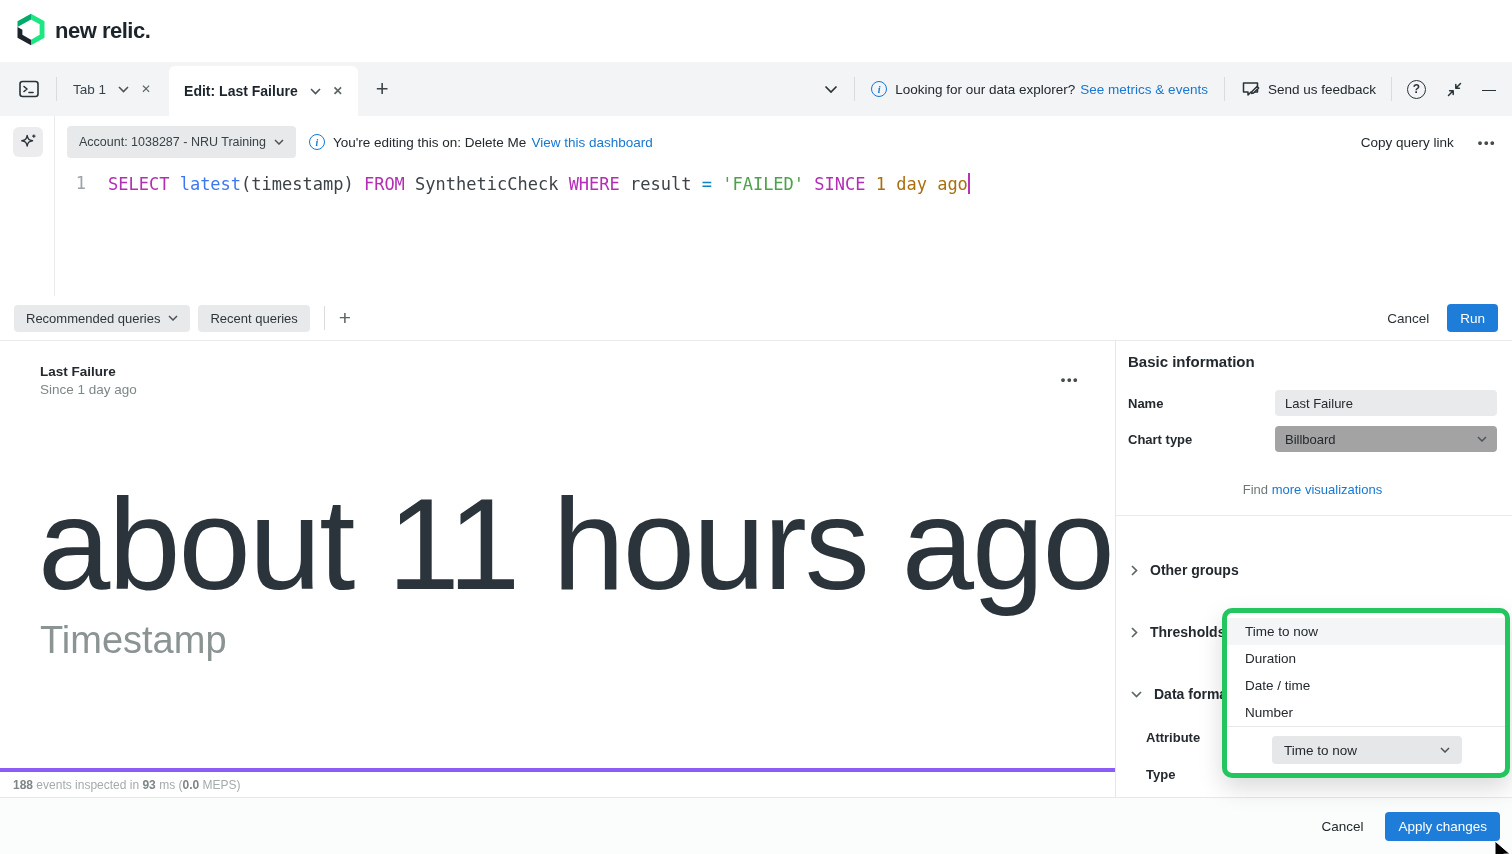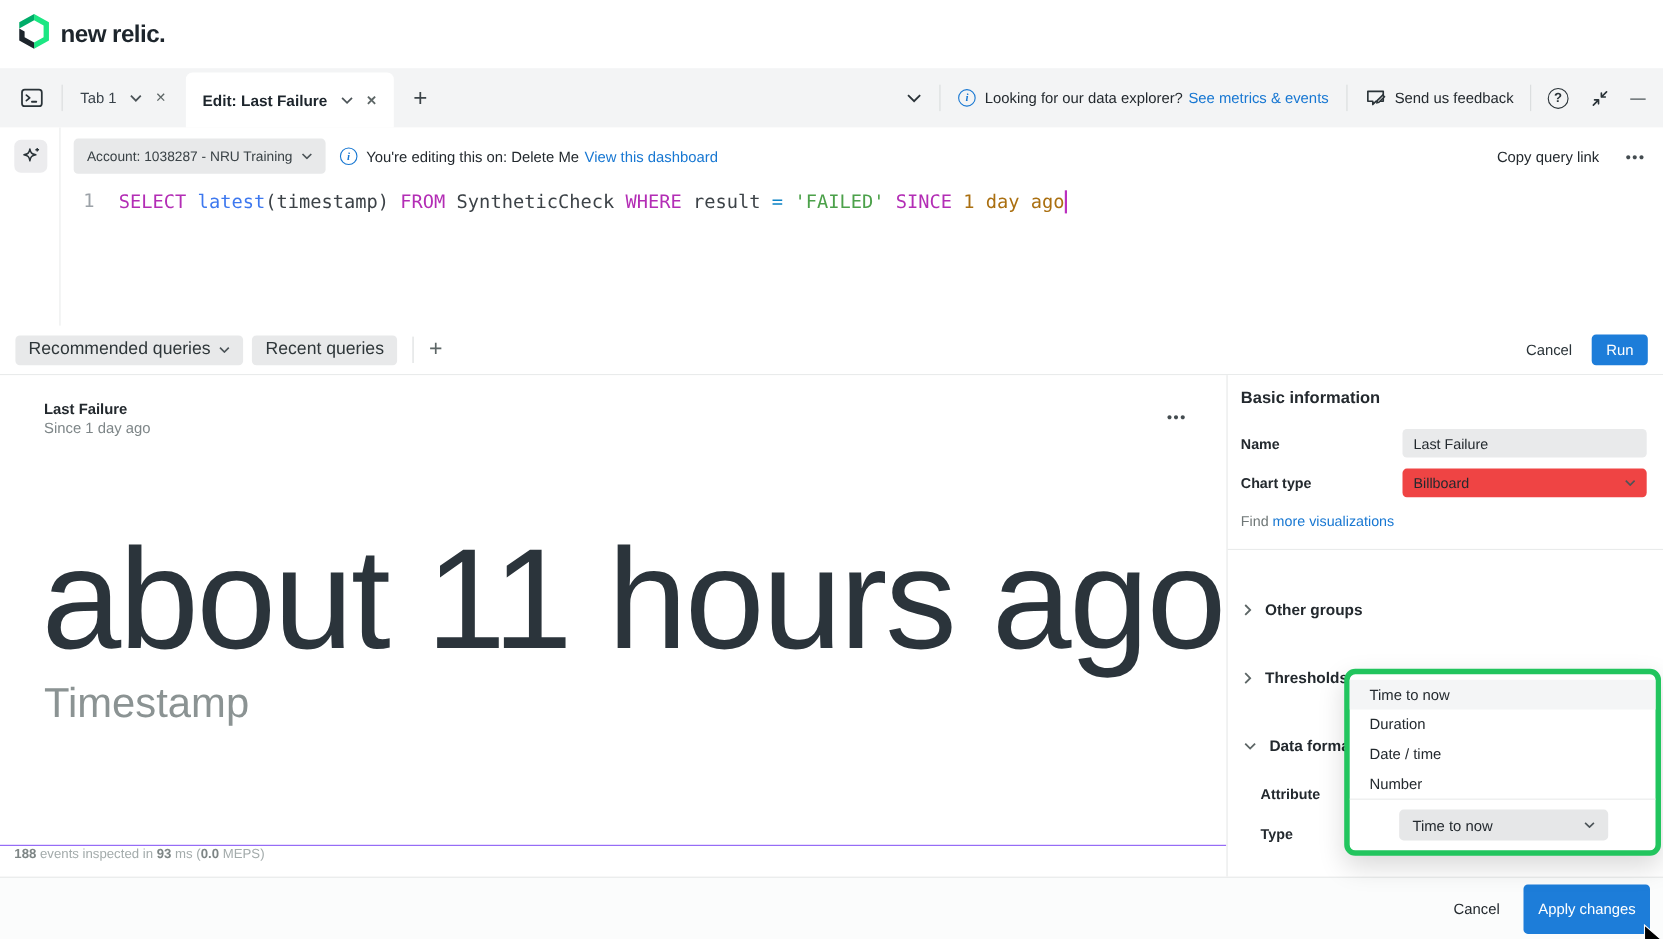--- a/index.html
+++ b/index.html
@@ -37,64 +37,64 @@
   .qe-right { margin-left:auto; display:flex; align-items:center; }
   .ellipsis { letter-spacing:1.5px; color:#444c50; font-weight:bold; font-size:13px; cursor:pointer; }
   .qe-code { position:absolute; top:57px; left:0; right:0; display:flex; font-family:"DejaVu Sans Mono", monospace; font-size:17px; padding-left:70px; white-space:pre; }
   .lineno { width:16px; text-align:right; margin-right:22px; color:#9ca2a8; }
   .tok-kw { color:#b32db5; } .tok-fn { color:#3d78ef; } .tok-pl { color:#3c4247; }
   .tok-op { color:#0e84c6; } .tok-str { color:#4ca14a; } .tok-num { color:#aa6f10; }
   .caret { display:inline-block; width:2px; height:21px; background:#bb2fbf; vertical-align:text-bottom; }
 
   
   .query-toolbar { position:absolute; top:296px; left:0; right:0; height:44px; display:flex; align-items:center; padding:0 14px; }
-  .tb-pill { background:#e8e9ea; border-radius:4px; height:27px; display:inline-flex; align-items:center; padding:0 12px; font-size:16px; color:#333b3e; font-weight:bold; cursor:pointer; }
+  .tb-pill { background:#e8e9ea; border-radius:4px; height:27px; display:inline-flex; align-items:center; padding:0 12px; font-size:13px; color:#333b3e; font-weight:bold; cursor:pointer; }
   .tb-pill.reg { font-weight:normal; color:#2e3639; }
   .tb-clear { margin-left:auto; font-size:13.5px; color:#2a3338; cursor:pointer; }
   .btn-blue { background:#1d7dd9; color:#fff; border:none; border-radius:4px; height:28px; padding:0 13px; font-size:13.5px; font-family:"Liberation Sans",sans-serif; cursor:pointer; }
 
   
   .content { position:absolute; top:340px; left:0; right:0; bottom:57px; border-top:1px solid #e9ebeb; display:flex; }
   .chart-area { width:1115px; position:relative; overflow:hidden; }
   .chart-header { position:absolute; top:23px; left:40px; right:24px; display:flex; }
   .chart-title { font-size:13.5px; font-weight:bold; color:#23292e; }
   .chart-sub { font-size:13.5px; color:#7e8688; margin-top:3px; }
   .bb-value { position:absolute; left:38px; top:128px; font-size:130px; letter-spacing:-2px; color:#2b343b; white-space:nowrap; }
   .bb-label { position:absolute; left:40px; top:278px; font-size:38px; color:#8b9393; }
-  .chart-footer { position:absolute; bottom:0; left:0; right:0; height:29px; border-top:1px solid #8b5cf6; display:flex; align-items:flex-start; padding-left:13px; font-size:12px; color:#a3abab; white-space:pre; }
+  .chart-footer { position:absolute; bottom:0; left:0; right:0; height:29px; border-top:4px solid #8b5cf6; display:flex; align-items:center; padding-left:13px; font-size:12px; color:#a3abab; white-space:pre; }
   .chart-footer b { color:#7d8585; font-weight:bold; }
 
   
   .side-panel { flex:1; border-left:1px solid #e6e8e8; position:relative; padding:12px 15px 0 12px; background:#fff; }
   .sp-title { font-size:15px; font-weight:bold; color:#23292e; margin-bottom:20px; }
   .field-row { display:flex; align-items:center; margin-bottom:10px; }
   .field-row > label { flex:1; font-size:13px; font-weight:bold; color:#23292e; }
   .gfield { width:222px; height:26px; background:#e9eaeb; border:none; border-radius:4px; padding:0 10px; font-size:13px; color:#23292e; font-family:"Liberation Sans",sans-serif; }
-  .gselect { width:222px; height:26px; background:#ef4444; border-radius:4px; padding:0 10px; font-size:13px; color:#23292e; display:flex; align-items:center; cursor:pointer; }
+  .gselect { width:222px; height:26px; background:#a3a3a3; border-radius:4px; padding:0 10px; font-size:13px; color:#23292e; display:flex; align-items:center; cursor:pointer; }
   .gselect .chev { margin-left:auto; }
-  .find-row { text-align:left; margin-top:14px; font-size:13px; color:#6f7777; }
+  .find-row { text-align:center; margin-top:30px; font-size:13px; color:#6f7777; }
   .sp-divider { margin:18px -15px 0 -12px; border-top:1px solid #e9ebeb; }
   .section { display:flex; align-items:center; padding-left:3px; cursor:pointer; }
   .section .s-label { margin-left:12px; font-size:14px; font-weight:bold; color:#23292e; }
   .section .s-plus { margin-left:auto; margin-right:6px; color:#5d6666; font-size:17px; font-weight:normal; }
   .sub-label { font-size:13px; font-weight:bold; color:#23292e; padding-left:18px; }
   .chev svg, .s-chev svg { display:block; }
 
   
   .overlay { position:absolute; left:1222px; top:608px; width:288px; height:170px; background:#fff; border:5px solid #22c55e; border-radius:10px; box-shadow:0 10px 24px rgba(0,0,0,.15); z-index:50; }
   .dd-list { padding-top:5px; border-bottom:1px solid #e8eaea; }
   .dd-item { height:27px; display:flex; align-items:center; padding-left:18px; font-size:13.5px; color:#23292e; cursor:pointer; }
   .dd-item.hl { background:#f4f5f6; }
   .dd-select { margin:9px 0 0 45px; width:190px; height:28px; background:#e6e7e8; border-radius:4px; display:flex; align-items:center; padding:0 12px; font-size:13.5px; cursor:pointer; }
   .dd-select .chev { margin-left:auto; }
 
   
   .bottom-bar { position:absolute; bottom:0; left:0; right:0; height:57px; background:#fbfcfc; border-top:1px solid #e7e9e9; display:flex; align-items:center; justify-content:flex-end; padding-right:12px; }
   .cancel { font-size:13.5px; color:#23292e; margin-right:22px; cursor:pointer; }
-  .apply { height:45px; }
+  .apply { height:29px; }
 
   .mouse-cursor { position:absolute; left:1493px; top:840px; z-index:99; }
 </style>
 </head>
 <body>
 
 <div class="app">
 
   <div class="top-header">
     <div class="logo">

